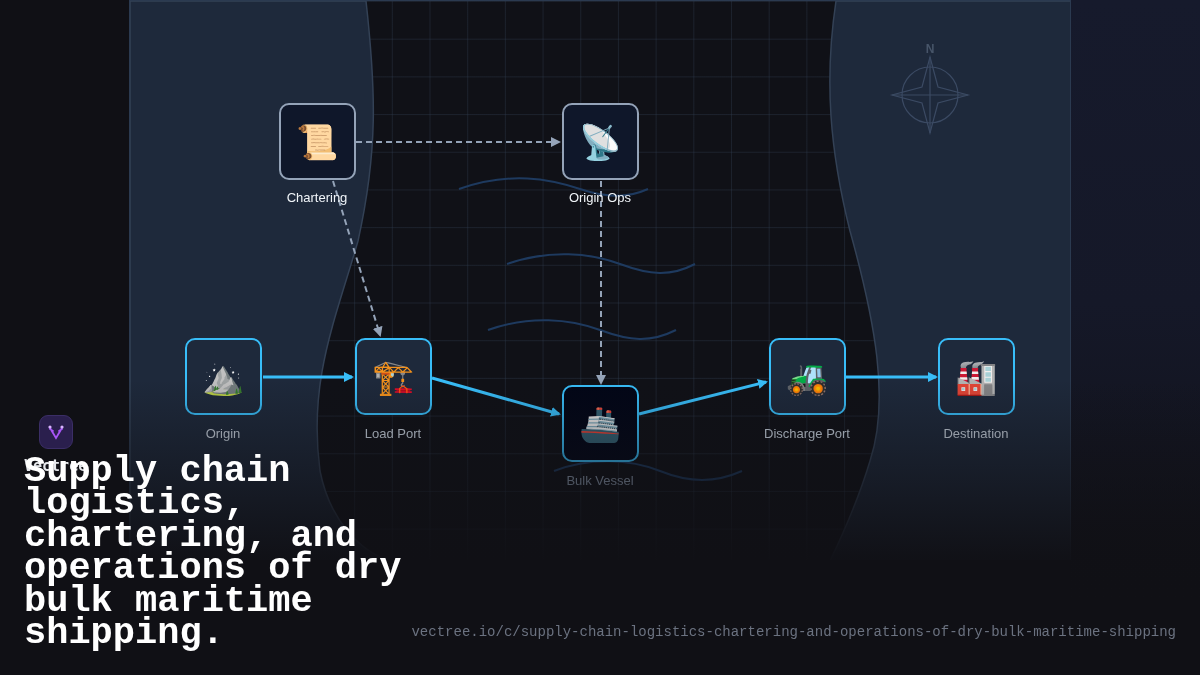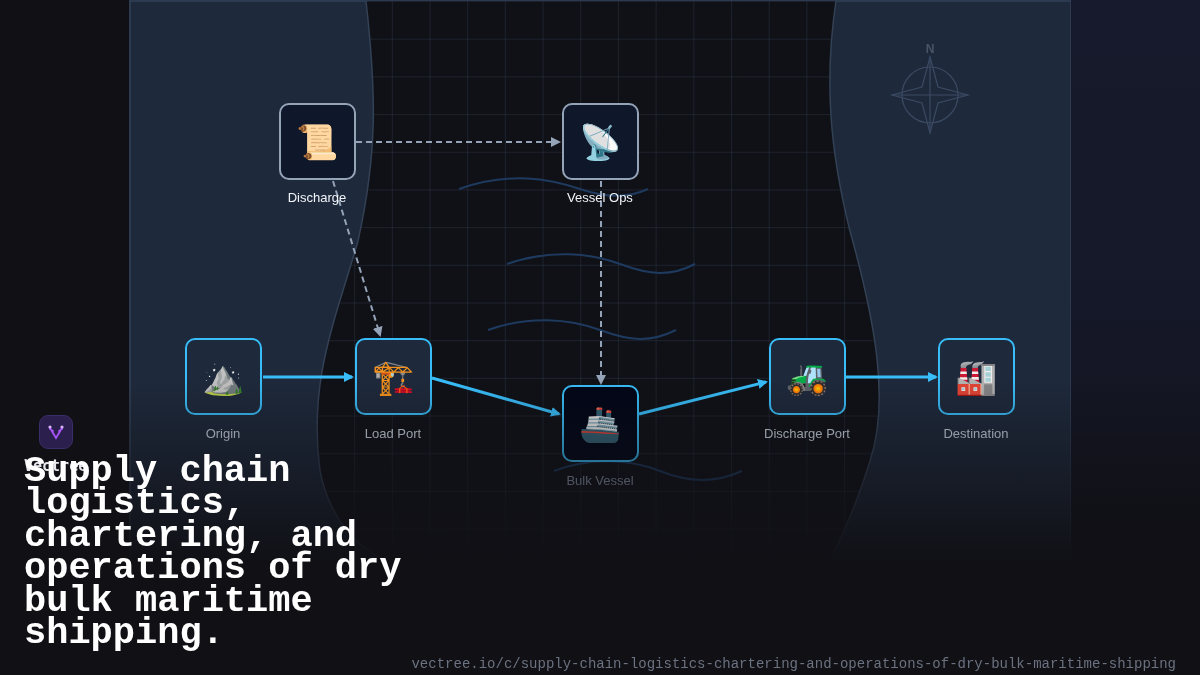--- a/index.html
+++ b/index.html
@@ -22,21 +22,21 @@
   .label { position:absolute; width:160px; text-align:center; font-size:13px; color:#cbd5e1; }
   .label.support { color:#f1f5f9; }
   .label.dim { color:#94a3b8; }
   .shade { position:absolute; left:0; top:380px; width:1200px; height:295px;
     background:linear-gradient(180deg, rgba(16,16,21,0) 0%, rgba(16,16,21,0.55) 35%, rgba(16,16,21,0.95) 60%, #101015 75%); pointer-events:none; }
   .brand { position:absolute; left:24px; top:415px; display:flex; align-items:center; gap:8px;flex-direction:column; }
   .logo { width:34px; height:34px; border-radius:9px; background:#2a1f4d; border:1px solid #3b2e66; box-sizing:border-box; display:flex; align-items:center; justify-content:center; }
   .brand-name { font-family:"DejaVu Sans Mono", monospace; font-weight:bold; font-size:15px; color:#e5e7eb; }
   .title { position:absolute; left:24px; top:455px; width:400px; margin:0; font-family:Liberation Mono, monospace; font-weight:bold;
     font-size:37px; line-height:32.4px; color:#ffffff; letter-spacing:0px; }
-  .url { position:absolute; right:24px; top:624px; font-family:"Liberation Mono", monospace; font-size:14px; color:#6b7280;margin-top:32px; }
+  .url { position:absolute; right:24px; top:624px; font-family:"Liberation Mono", monospace; font-size:14px; color:#6b7280; }
 </style>
 </head>
 <body>
 
 <div class="bg-right"></div>
 
 <div class="frame">
   <div class="grid"></div>
 
   <svg class="layer" width="942" height="560">
@@ -70,26 +70,26 @@
     <line x1="226" y1="141" x2="429" y2="141" stroke="#94a3b8" stroke-width="2" stroke-dasharray="6,4" marker-end="url(#arrGray)"></line>
     <line x1="203" y1="180" x2="250" y2="334" stroke="#94a3b8" stroke-width="2" stroke-dasharray="6,4" marker-end="url(#arrGray)"></line>
     <line x1="471" y1="180" x2="471" y2="382" stroke="#94a3b8" stroke-width="2" stroke-dasharray="6,4" marker-end="url(#arrGray)"></line>
     <text x="800" y="52" text-anchor="middle" font-family="Liberation Sans, sans-serif" font-size="12" font-weight="bold" fill="#475569" id="compass-n">N</text>
   </svg>
 </div>
 
 <div class="node support" style="left:279px;top:103px;">
   <span>📜</span>
 </div>
-<div class="label support" style="left:237px;top:190px;">Discharge</div>
+<div class="label support" style="left:237px;top:190px;">Chartering</div>
 
 <div class="node support" style="left:562px;top:103px;">
   <span>📡</span>
 </div>
-<div class="label support" style="left:520px;top:190px;">Vessel Ops</div>
+<div class="label support" style="left:520px;top:190px;">Origin Ops</div>
 
 <div class="node primary" style="left:185px;top:338px;">
   <span>⛰️</span>
 </div>
 <div class="label" style="left:143px;top:426px;">Origin</div>
 
 <div class="node primary" style="left:355px;top:338px;">
   <span>🏗️</span>
 </div>
 <div class="label" style="left:313px;top:426px;">Load Port</div>

